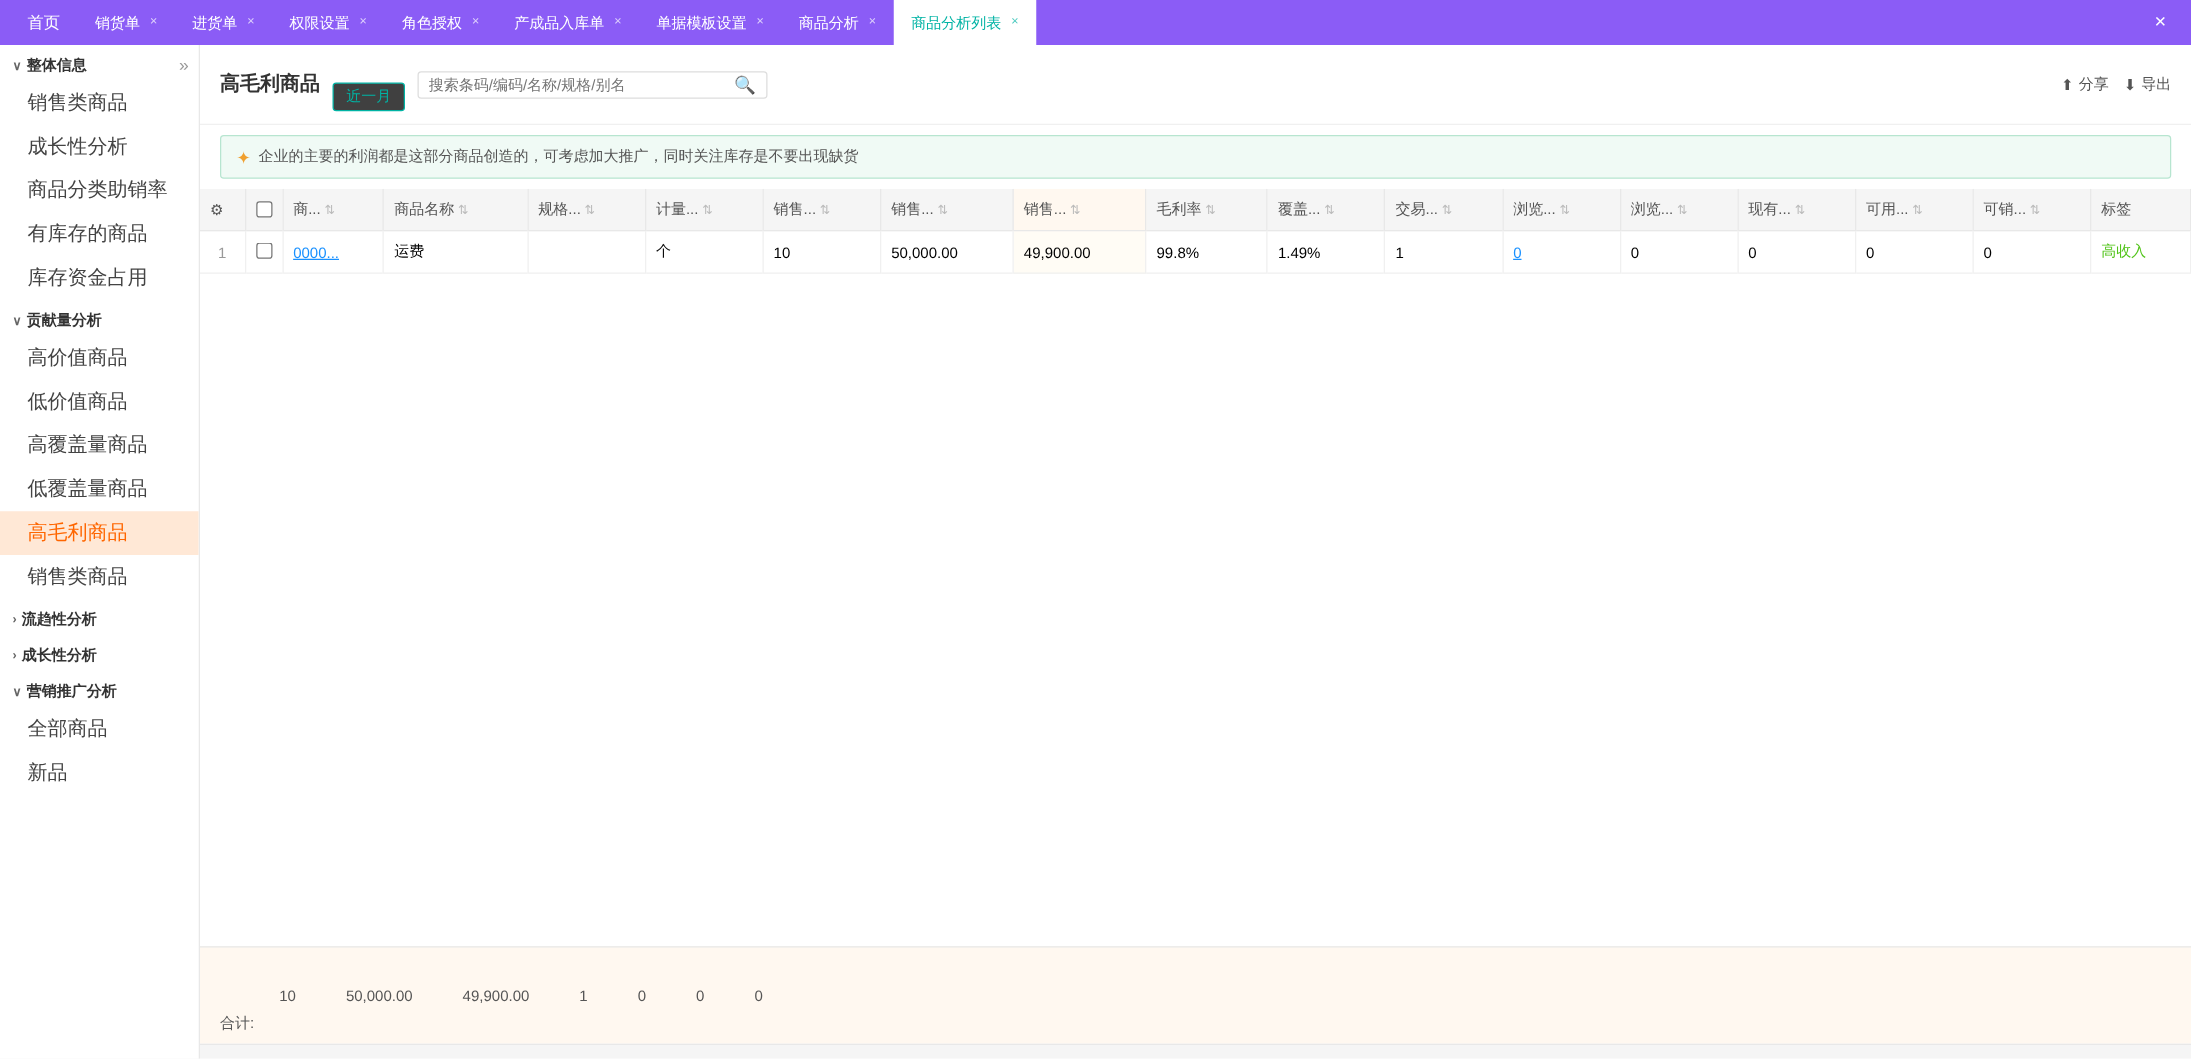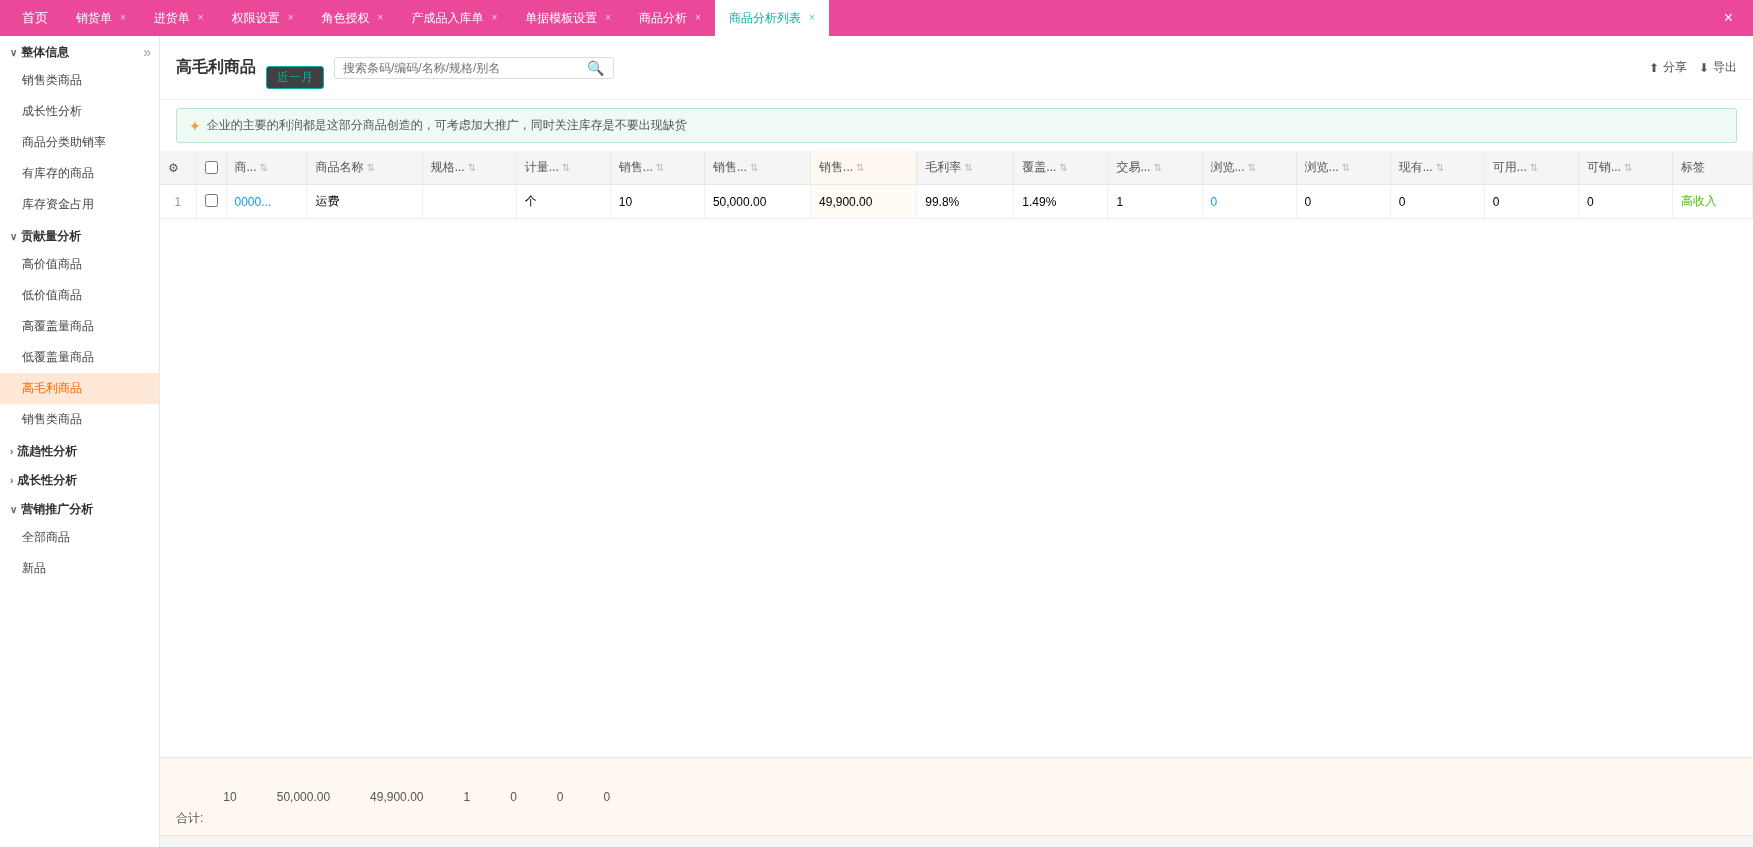--- a/index.html
+++ b/index.html
@@ -1,20 +1,20 @@
 <!DOCTYPE html>
 <html><head>
   <meta charset="utf-8">
   <style>
     * { box-sizing: border-box; margin: 0; padding: 0; font-family: 'Microsoft YaHei', Arial, sans-serif; font-size: 12px; }
     body { background: #f5f5f5; overflow: hidden; }
 
     
     .top-nav {
-      background: #ec4899;
+      background: #8b5cf6;
       display: flex;
       align-items: center;
       height: 36px;
       padding: 0 8px;
       gap: 0;
     }
     .top-nav .nav-item {
       color: #fff;
       padding: 0 14px;
       height: 36px;
@@ -61,21 +61,21 @@
       color: #333;
       font-weight: bold;
       font-size: 12px;
       gap: 4px;
     }
     .sidebar-group-title .arrow { font-size: 10px; color: #666; }
     .sidebar-item {
       padding: 7px 10px 7px 22px;
       cursor: pointer;
       color: #444;
-      font-size: 12px;
+      font-size: 16px;
     }
     .sidebar-item.active { background: #ffe8d6; color: #ff6600; }
 
     
     .content-area {
       flex: 1;
       display: flex;
       flex-direction: column;
       background: #fff;
       overflow: hidden;
@@ -211,21 +211,21 @@
     
     .scroll-area {
       height: 12px;
       background: #f5f5f5;
       border-top: 1px solid #e8e8e8;
     }
 
     .checkbox-col { width: 30px; text-align: center; }
     input[type="checkbox"] { cursor: pointer; }
 
-    .link-style { color: #1890ff; cursor: pointer; }
+    .link-style { color: #1890ff; text-decoration: underline; cursor: pointer; }
   </style>
 </head>
 <body>
 
 <div class="top-nav">
   <div class="nav-item">首页</div>
   <div class="nav-item">
     <span>销货单</span>
     <span class="close-x">×</span>
   </div>

